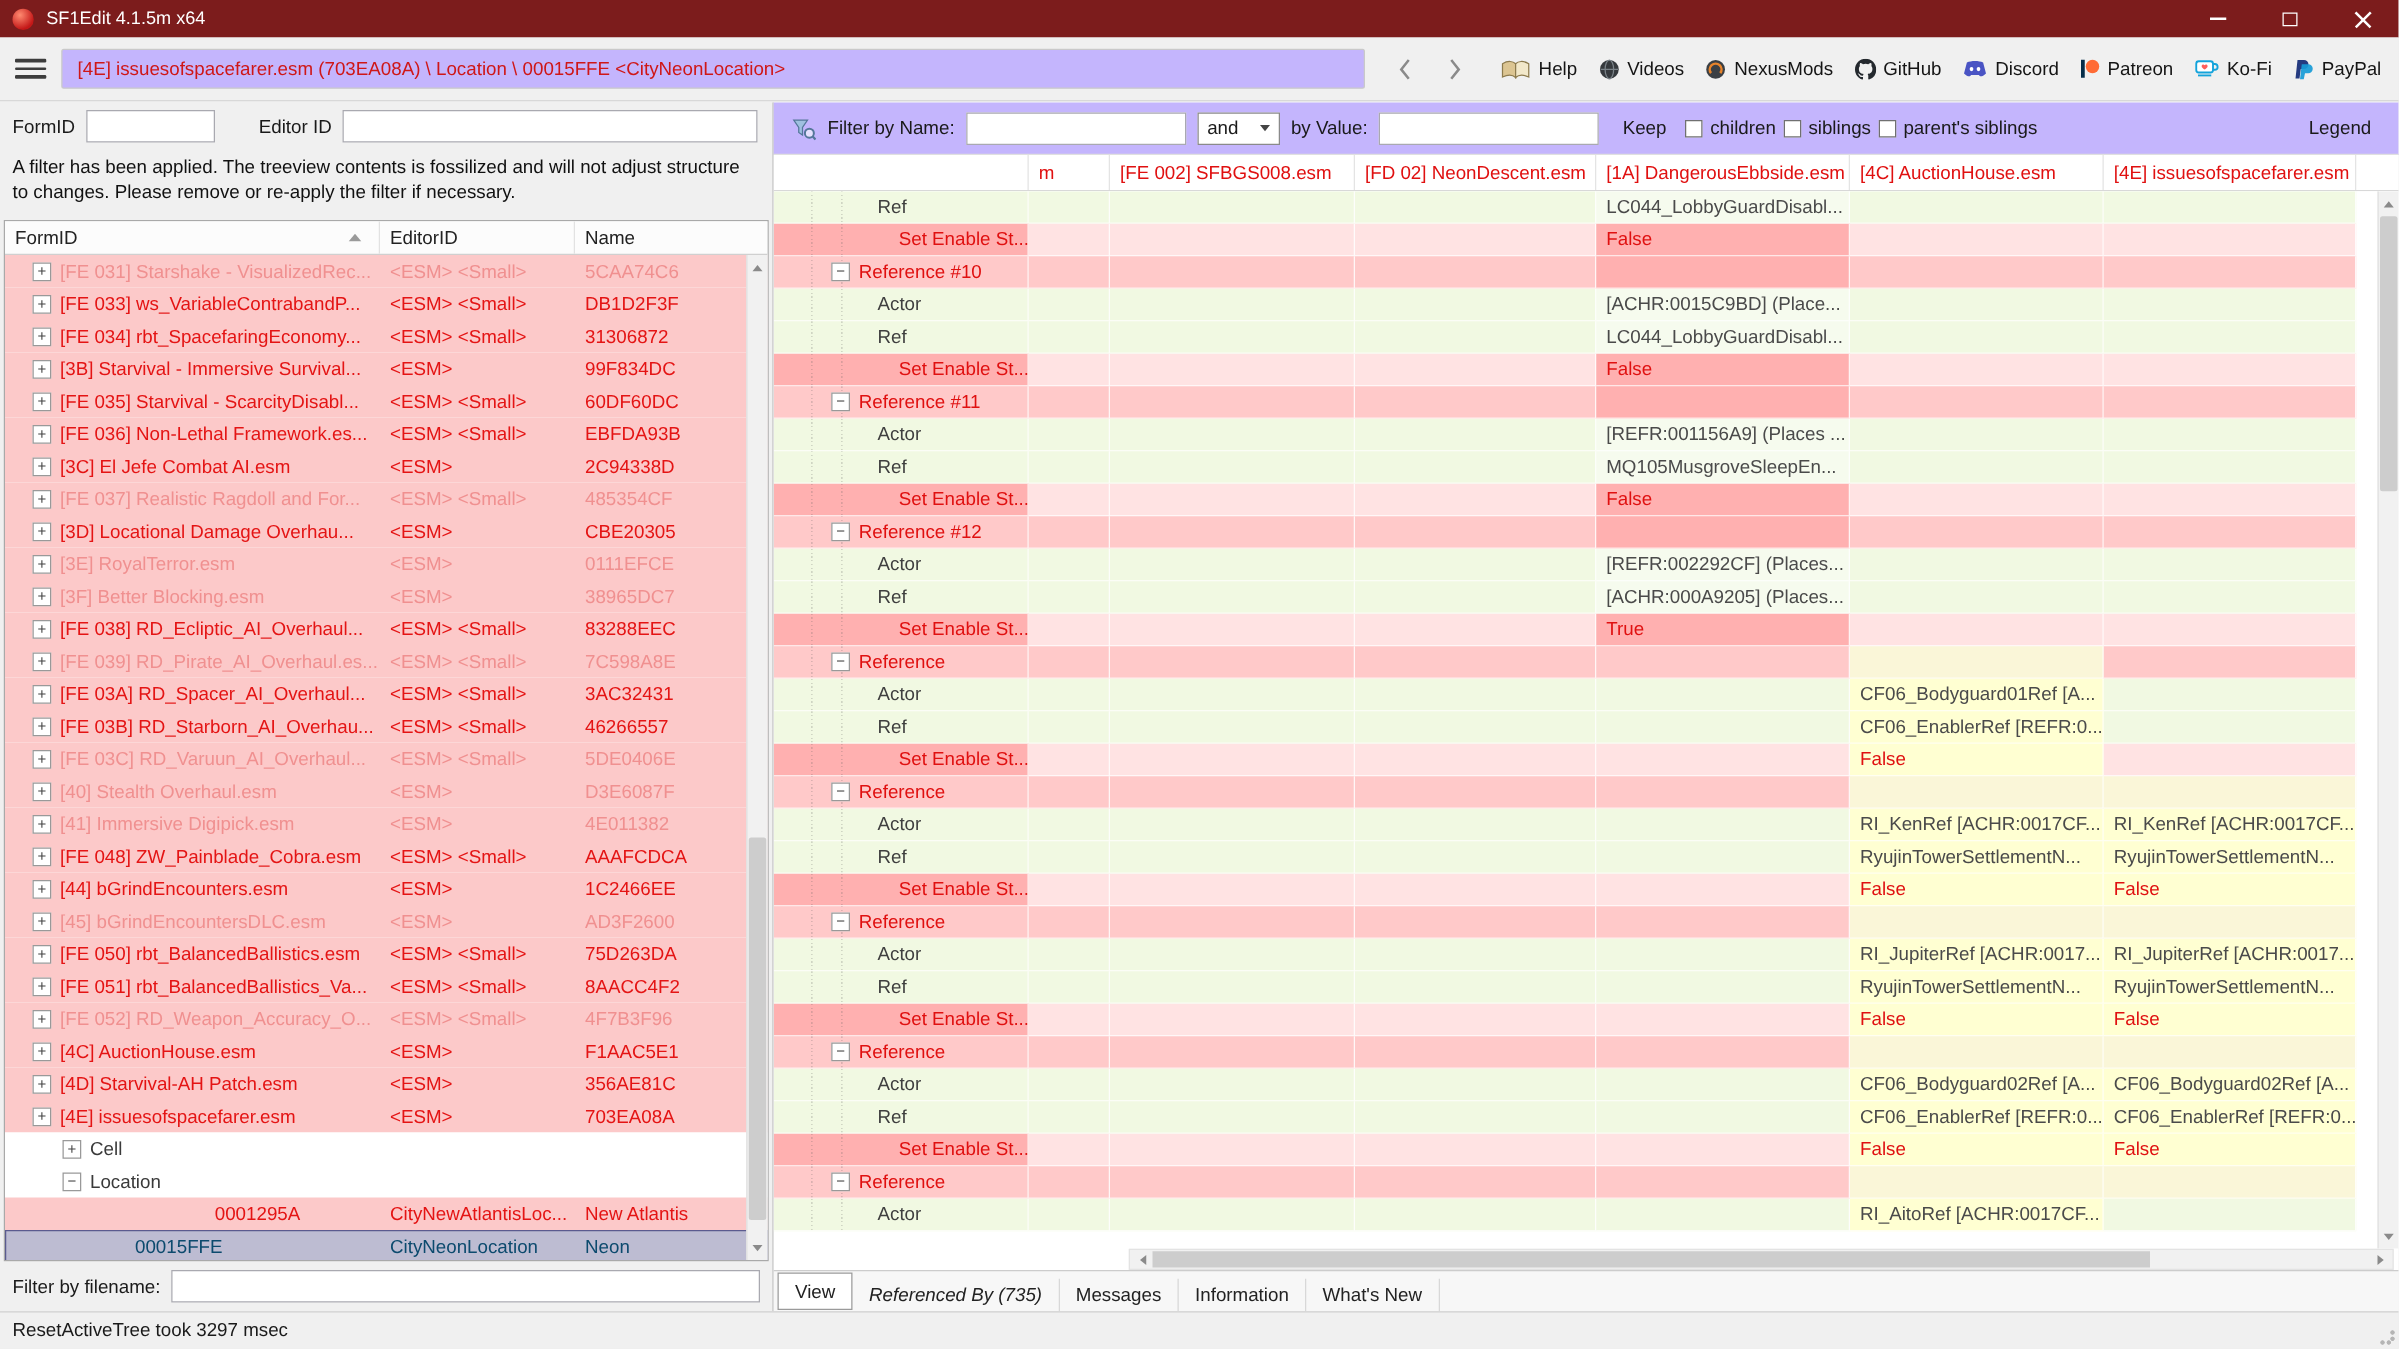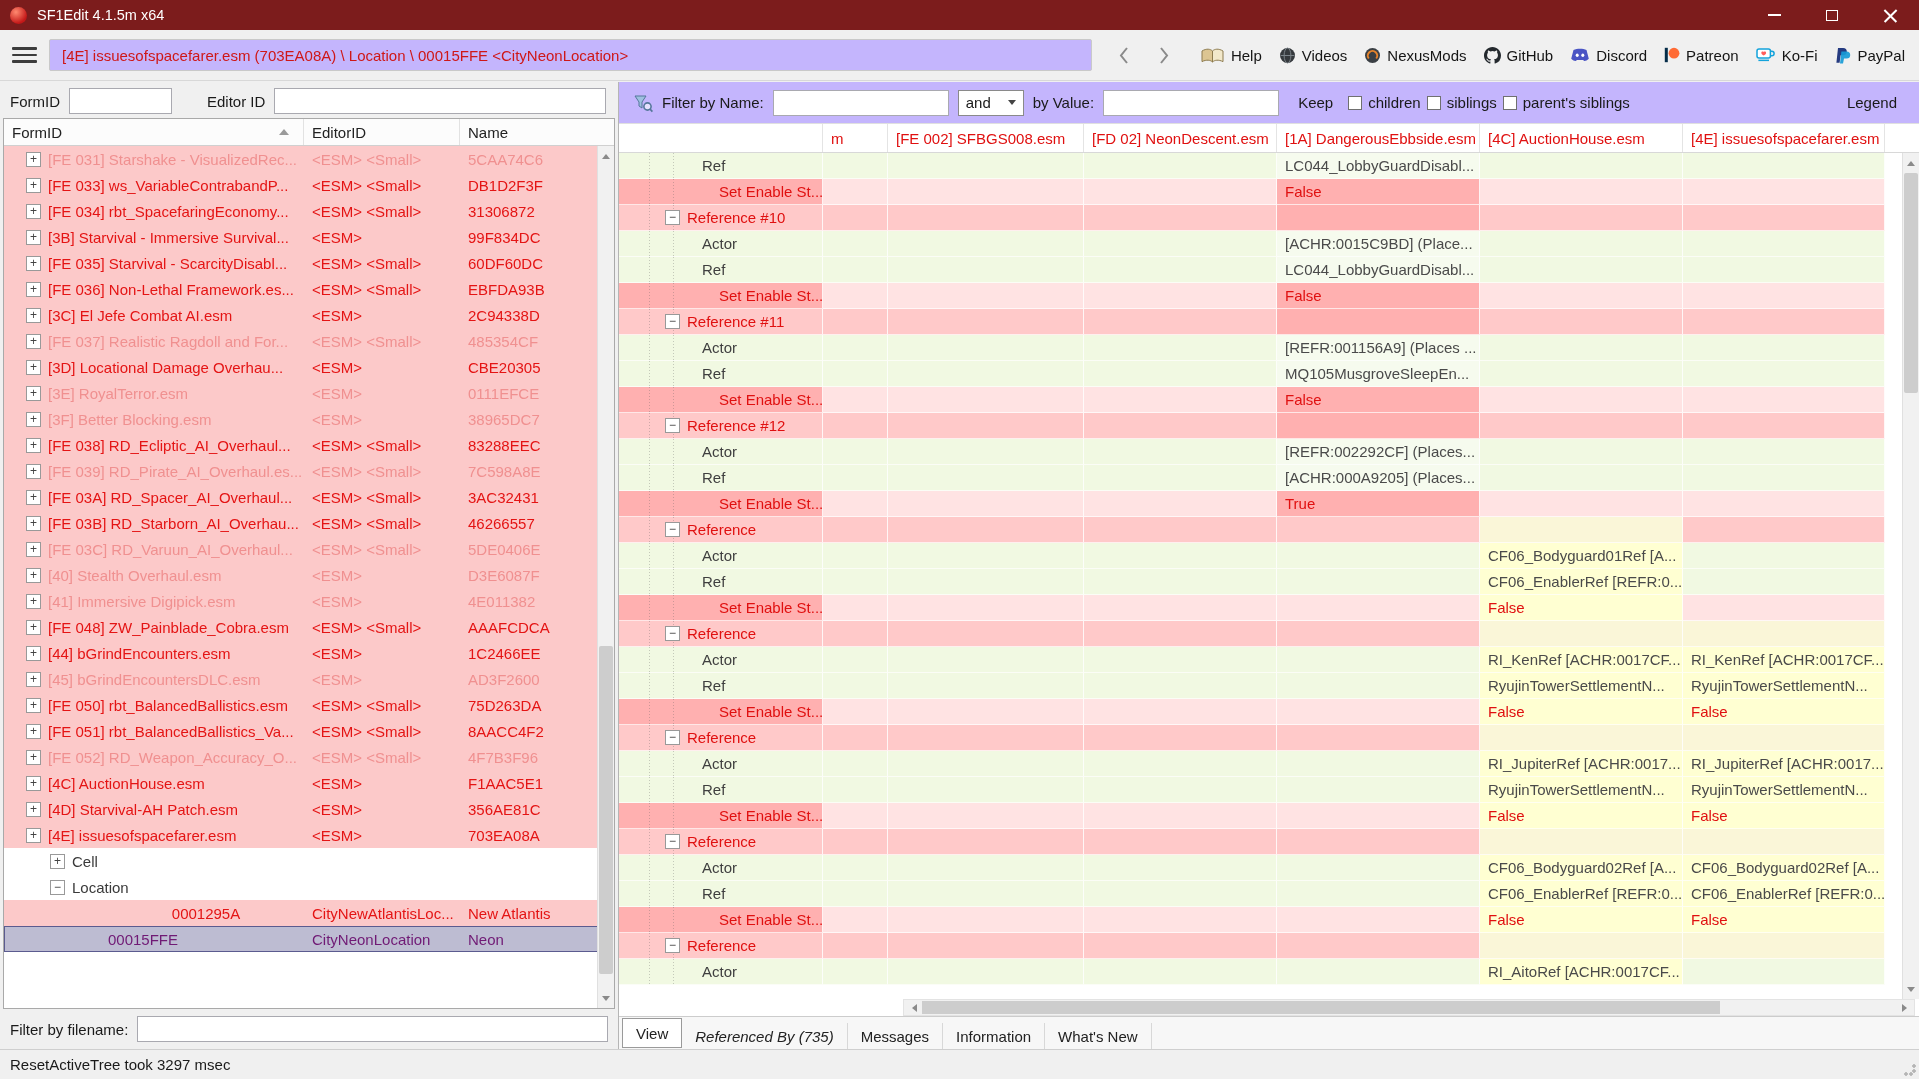--- a/index.html
+++ b/index.html
@@ -48,21 +48,21 @@
 .sortarrow{width:0;height:0;border-left:5px solid transparent;border-right:5px solid transparent;border-bottom:6px solid #9a9a9a;margin-left:auto;margin-right:6px}
 .tbody{flex:1;position:relative;overflow:hidden;background:#fff}
 .lrow{height:26px;display:flex;align-items:stretch}
 .lc{display:flex;align-items:center;overflow:hidden;white-space:nowrap}
 .lc-fid{width:300px}
 .lc-eid{width:156px;padding-left:8px}
 .lc-name{flex:1;padding-left:8px}
 .k-module{background:#fcc9c9;color:#e41414}
 .k-module.dim{color:#f09090}
 .k-node{background:#fff;color:#3a3a3a}
-.k-selected{background:#bdbcd2;outline:1.5px solid #5b5b8f;outline-offset:-1.5px;color:#701a75}
+.k-selected{background:#bdbcd2;outline:1.5px solid #5b5b8f;outline-offset:-1.5px;color:#0c4a6e}
 .expbox{flex:0 0 15px;height:15px;border:1px solid #999;background:#fff;font-size:12px;line-height:12px;text-align:center;color:#444;margin-right:7px}
 .vscroll{position:absolute;top:0;right:0;width:17px;bottom:0;background:#f1f1f1;border-left:1px solid #e0e0e0}
 .vscroll .thumb{position:absolute;left:1px;right:1px;background:#cdcdcd;border-radius:2px}
 .sb-btn{position:absolute;left:0;right:0;height:16px;display:flex;align-items:center;justify-content:center}
 .sb-up{top:0}.sb-down{bottom:0}
 .tri-up{width:0;height:0;border:4px solid transparent;border-bottom:5px solid #8a8a8a}
 .tri-down{width:0;height:0;border:4px solid transparent;border-top:5px solid #8a8a8a}
 .tri-left{width:0;height:0;border:4px solid transparent;border-right:5px solid #8a8a8a}
 .tri-right{width:0;height:0;border:4px solid transparent;border-left:5px solid #8a8a8a}
 .fnrow{height:40px;display:flex;align-items:center;padding:0 10px;gap:9px}
@@ -239,20 +239,21 @@
 
   <div class="main">
 
     <div class="left-panel">
       <div class="idrow">
         <label>FormID</label>
         <input class="tinput formid-input" value="" style="">
         <label>Editor ID</label>
         <input class="tinput editorid-input" value="" style="">
       </div>
+      <div class="notice">A filter has been applied. The treeview contents is fossilized and will not adjust structure to changes.  Please remove or re-apply the filter if necessary.</div>
       <div class="treewrap">
         <div class="thead">
           <div class="thc thc-fid">
             <span>FormID</span>
             <span class="sortarrow"></span>
           </div>
           <div class="thc thc-eid">
               <span>EditorID</span>
             </div>
           <div class="thc thc-name">

